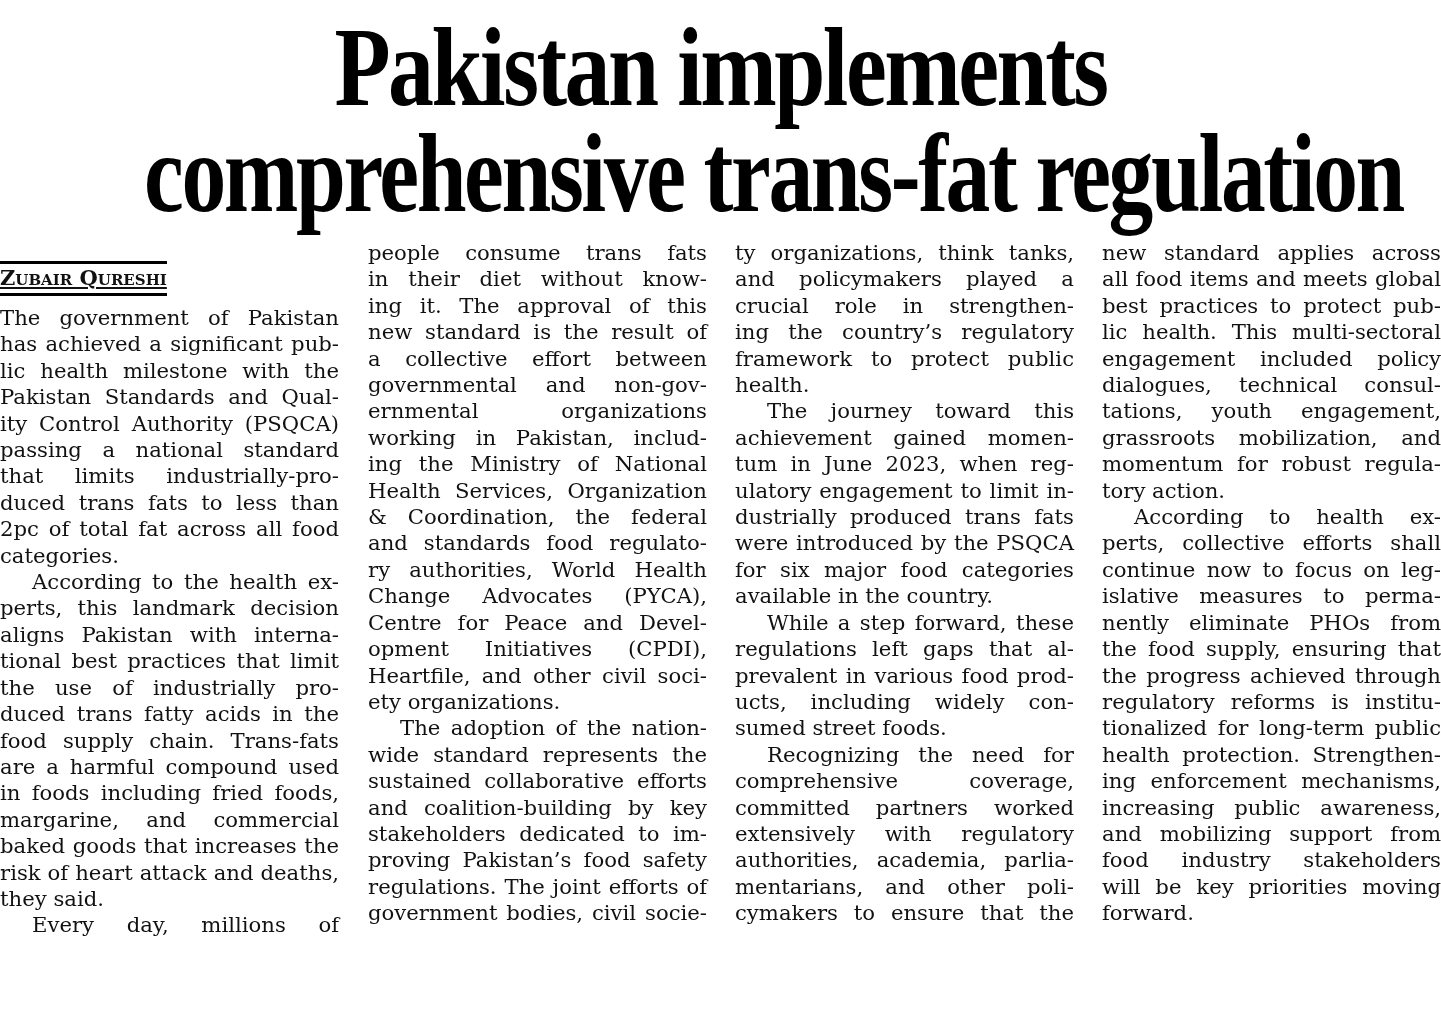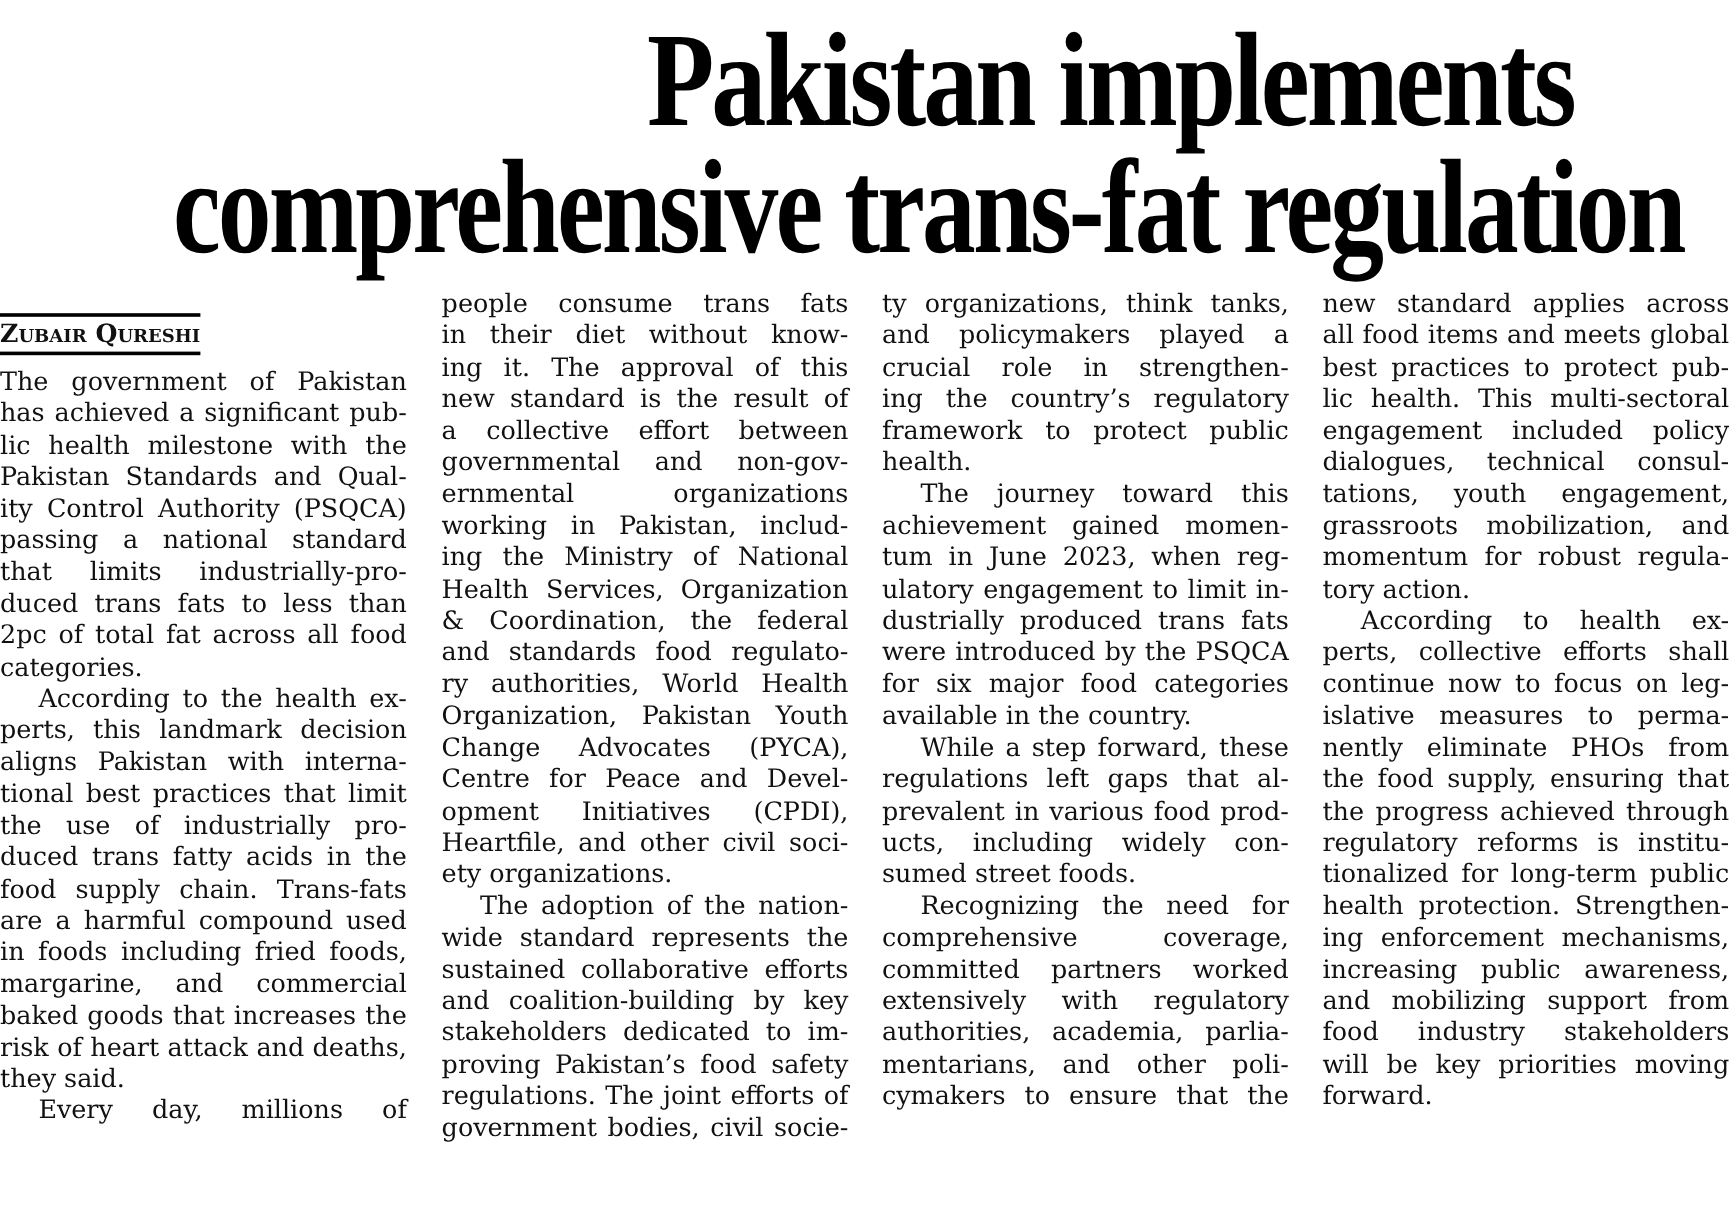--- a/index.html
+++ b/index.html
@@ -13,21 +13,21 @@
       overflow: hidden;
       position: relative;
       color: #111111;
       font-family: "DejaVu Serif", "Liberation Serif", serif;
     }
     .headline {
       position: absolute;
       left: 0;
       top: 14px;
       width: 1441px;
-      text-align: right;
+      text-align: center;
       font-family: "Liberation Serif", "DejaVu Serif", serif;
       font-weight: bold;
       color: #000;
       margin: 0;
     }
     .headline .line {
       display: block;
       font-size: 112px;
       line-height: 106px;
       letter-spacing: -3px;
@@ -65,20 +65,21 @@
       border-top: 3px solid #000;
       border-bottom: 3px solid #000;
       padding: 2px 0 3px 0;
       font-family: "DejaVu Serif", "Liberation Serif", serif;
       font-weight: bold;
       font-size: 21px;
       line-height: 24px;
       font-variant: small-caps;
       letter-spacing: 0;
       white-space: nowrap;
+      text-decoration: underline;
     }
     .col .ln { display: block; text-align: justify; text-align-last: justify; white-space: nowrap; }
     .col .ln.last { text-align-last: left; }
     .col .ln.ind { padding-left: 32px; }
   </style>
 </head>
 <body>
 
 <h1 class="headline">
   <span class="line l1">Pakistan implements</span>
@@ -123,21 +124,20 @@
         <span class="ln">new standard is the result of</span>
         <span class="ln">a collective effort between</span>
         <span class="ln">governmental and non-gov-</span>
         <span class="ln">ernmental organizations</span>
         <span class="ln">working in Pakistan, includ-</span>
         <span class="ln">ing the Ministry of National</span>
         <span class="ln">Health Services, Organization</span>
         <span class="ln">&amp; Coordination, the federal</span>
         <span class="ln">and standards food regulato-</span>
         <span class="ln">ry authorities, World Health</span>
-        <span class="ln">Organization, Pakistan Youth</span>
         <span class="ln">Change Advocates (PYCA),</span>
         <span class="ln">Centre for Peace and Devel-</span>
         <span class="ln">opment Initiatives (CPDI),</span>
         <span class="ln">Heartfile, and other civil soci-</span>
         <span class="ln last">ety organizations.</span>
         <span class="ln ind">The adoption of the nation-</span>
         <span class="ln">wide standard represents the</span>
         <span class="ln">sustained collaborative efforts</span>
         <span class="ln">and coalition-building by key</span>
         <span class="ln">stakeholders dedicated to im-</span>

